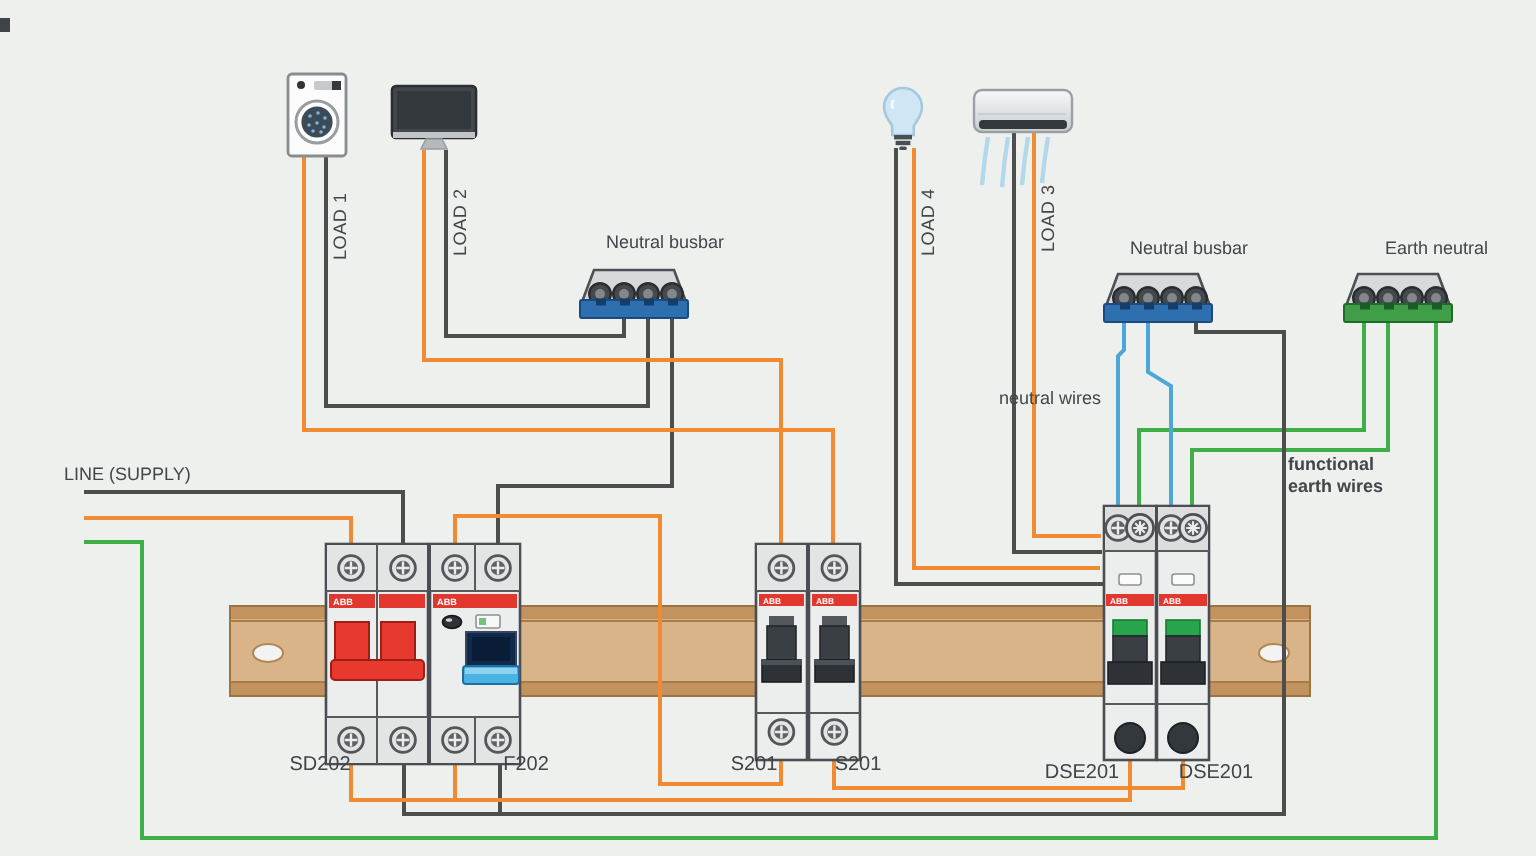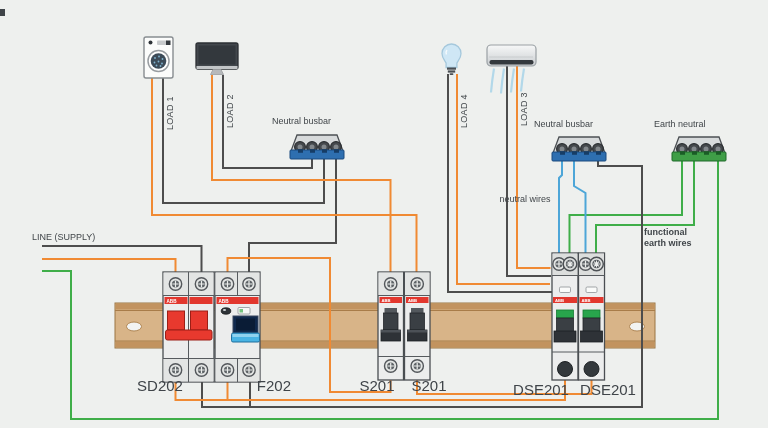--- a/index.html
+++ b/index.html
@@ -1,25 +1,25 @@
 <!DOCTYPE html>
 <html><head>
 <meta charset="utf-8">
 <style>
   html,body{margin:0;padding:0;background:#dfe1df;}
   .stage{position:relative;width:768px;height:428px;background:#eef0ee;overflow:hidden;
          font-family:"Liberation Sans",sans-serif;}
   .stage svg{position:absolute;left:0;top:0;}
   .label{position:absolute;font-size:9px;line-height:11px;color:#41464a;white-space:nowrap;}
-  .center{text-align:left;}
+  .center{text-align:right;}
   .wrap{white-space:normal;}
   .right{text-align:center;}
   .vlabel{position:absolute;writing-mode:vertical-rl;transform:rotate(180deg);
           font-size:9px;color:#41464a;letter-spacing:.3px;}
-  .model{position:absolute;font-size:15px;color:#3f4449;text-align:center;white-space:nowrap;}
+  .model{position:absolute;font-size:10px;color:#3f4449;text-align:center;white-space:nowrap;}
 </style>
 </head>
 <body>
 
 <div class="stage">
 
 <svg width="768" height="428" viewBox="0 0 768 428">
   <defs>
     <g id="screw">
       <circle r="6.2" fill="#e3e5e4" stroke="#53575b" stroke-width="1.4"></circle>
@@ -262,19 +262,19 @@
 <div class="vlabel" style="left:519px;top:80px;height:46px;">LOAD 3</div>
 
 <div class="label center" style="left:272px;top:116px;width:90px;">Neutral busbar</div>
 <div class="label center" style="left:534px;top:119px;width:90px;">Neutral busbar</div>
 <div class="label center" style="left:654px;top:119px;width:90px;">Earth neutral</div>
 
 <div class="label wrap right" style="left:494px;top:194px;width:62px;">neutral wires</div>
 <div class="label wrap" style="left:644px;top:227px;width:58px;font-weight:bold;">functional earth wires</div>
 
 <div class="model" style="left:132px;top:377px;width:56px;">SD202</div>
-<div class="model" style="left:235px;top:377px;width:56px;text-align:right;">F202</div>
+<div class="model" style="left:235px;top:377px;width:56px;">F202</div>
 <div class="model" style="left:349px;top:377px;width:56px;">S201</div>
 <div class="model" style="left:401px;top:377px;width:56px;">S201</div>
 <div class="model" style="left:513px;top:381px;width:56px;">DSE201</div>
 <div class="model" style="left:580px;top:381px;width:56px;">DSE201</div>
 
 </div>
 
 </body></html>

